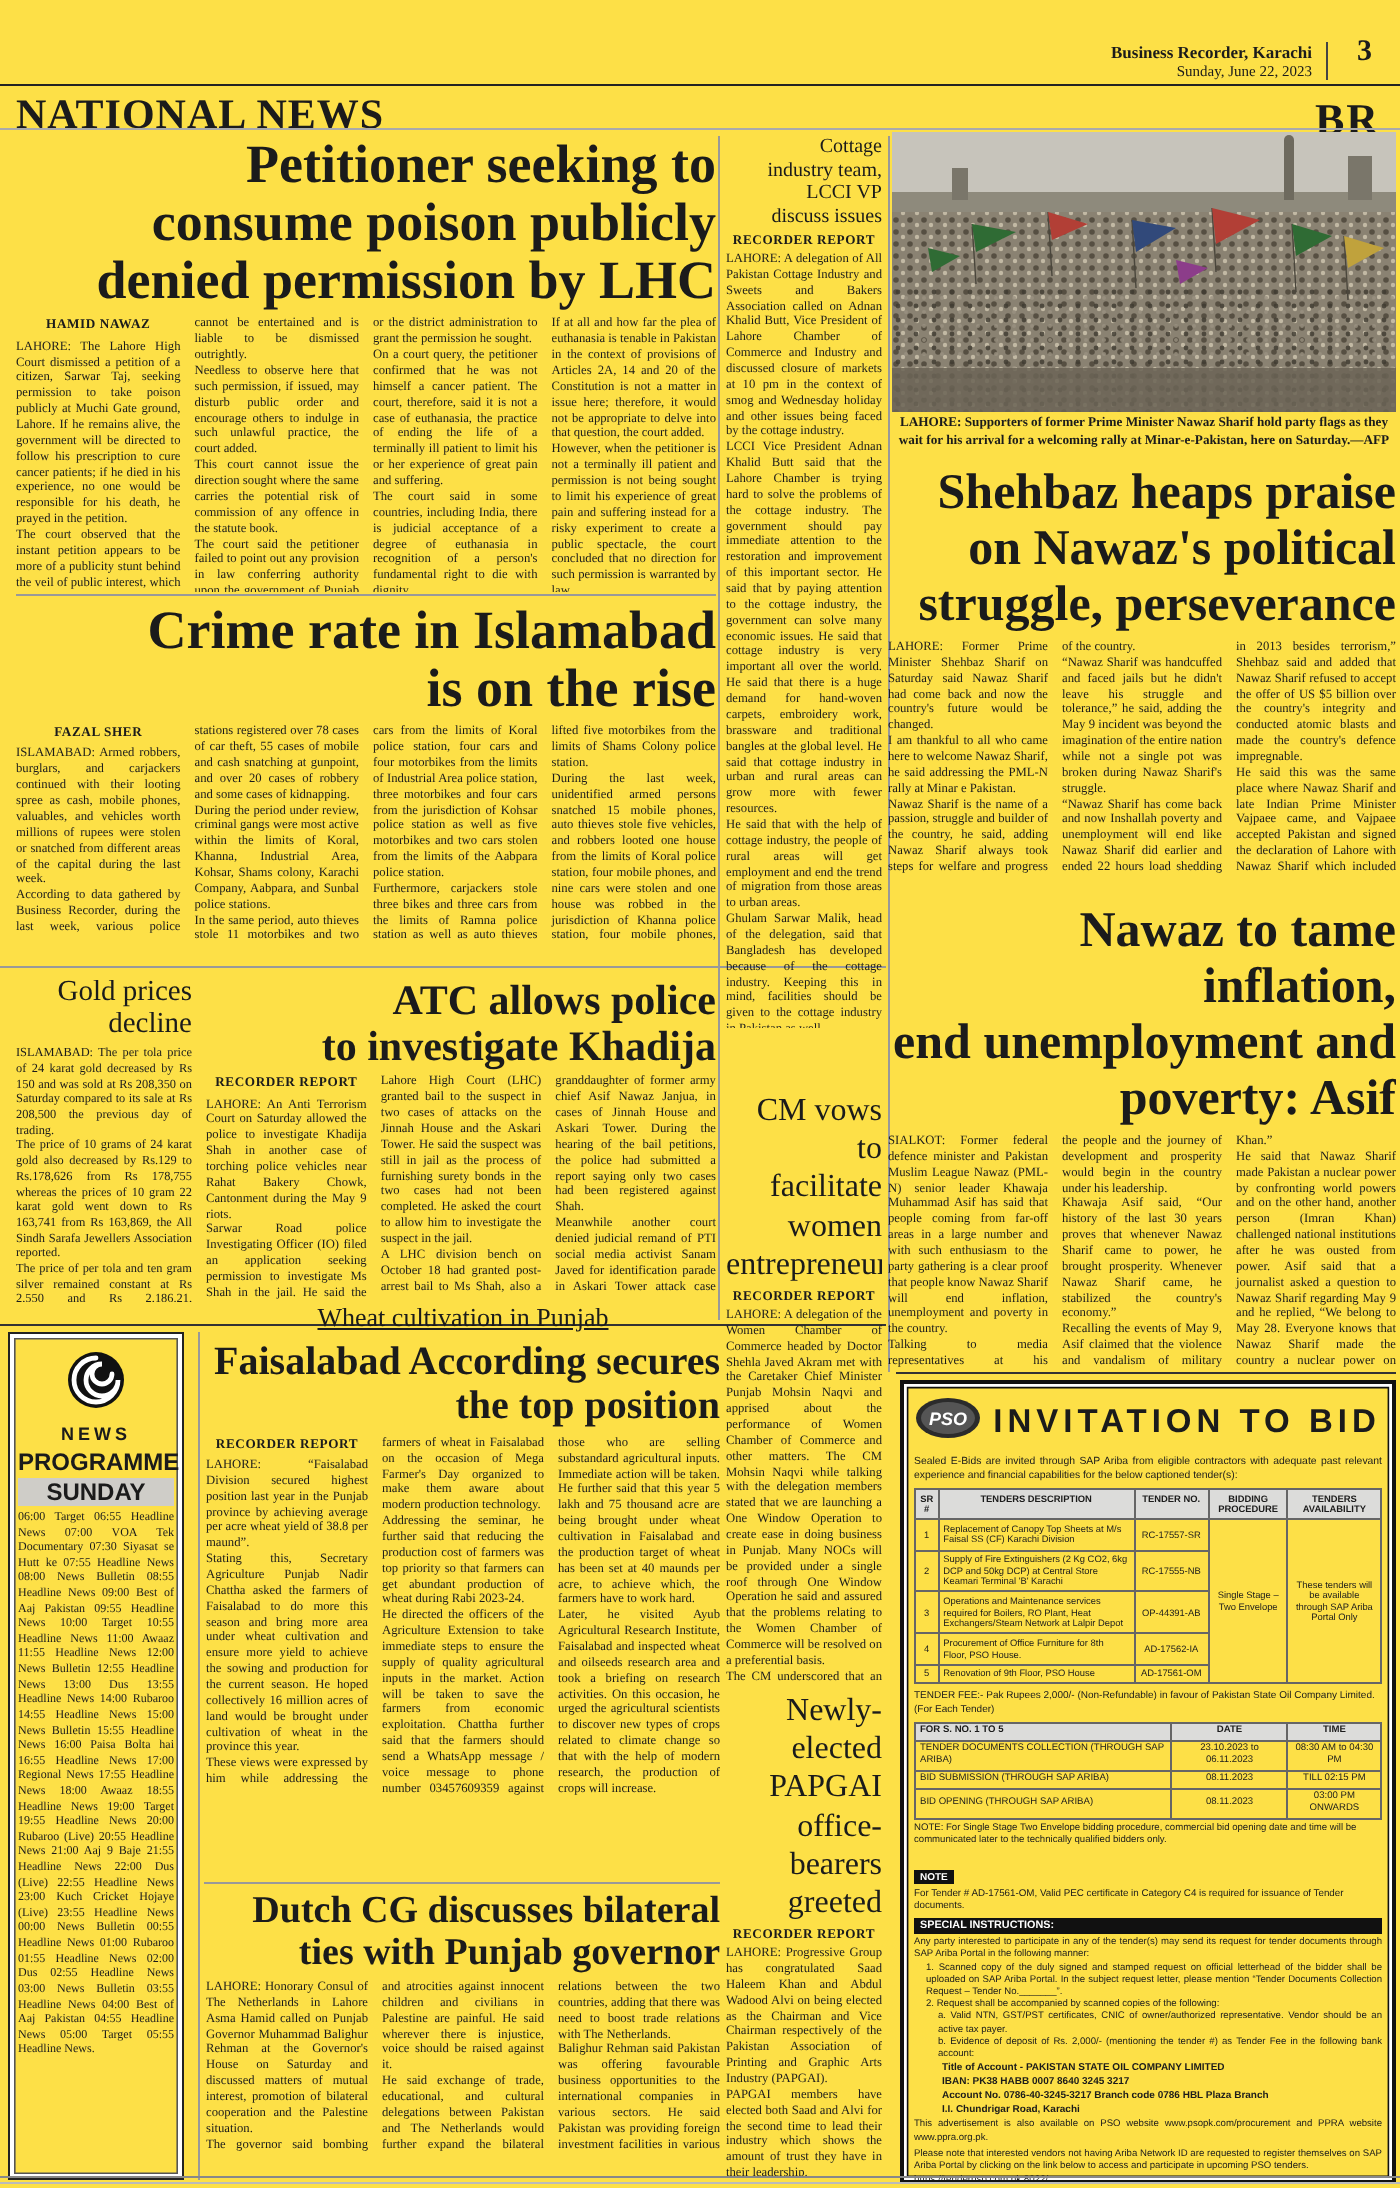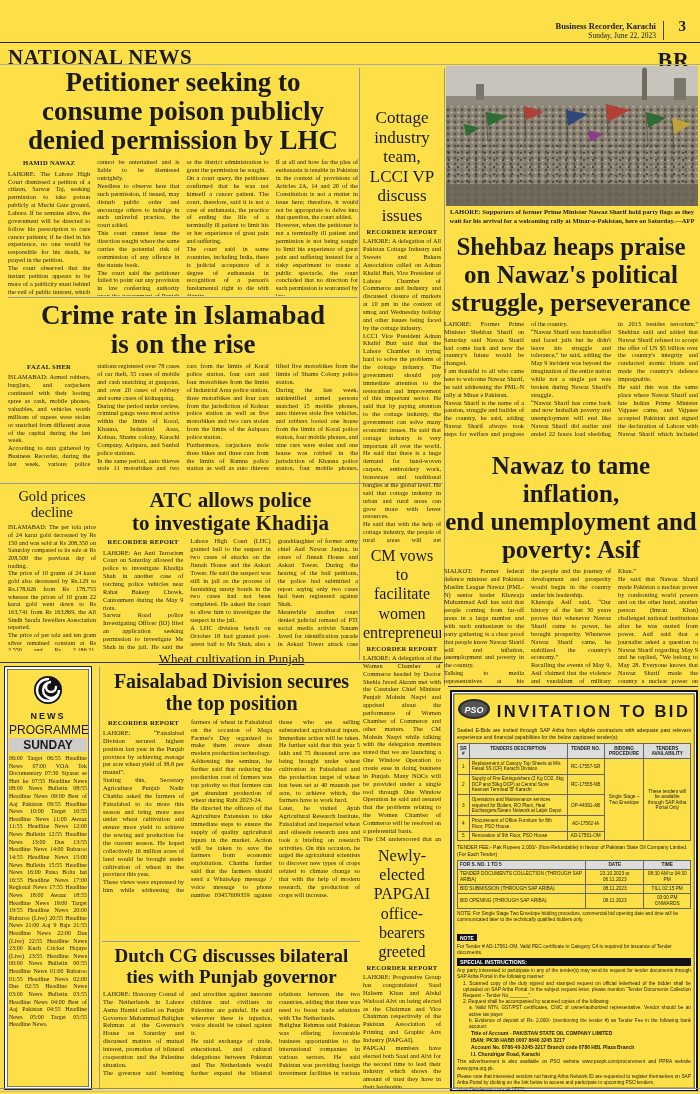--- a/index.html
+++ b/index.html
@@ -10,25 +10,25 @@
   .mh-name{font-size:8.5px;font-weight:bold;}
   .mh-date{font-size:7.5px;}
   .mh-div{position:absolute;top:21px;right:36px;height:19px;border-left:1px solid #444;}
   .mh-page{position:absolute;top:18px;right:14px;font-size:15px;font-weight:bold;}
   .rule-a{position:absolute;left:0;right:0;top:42px;border-top:1.6px solid #222;}
   .section-title{position:absolute;left:8px;top:45px;font-size:21px;font-weight:bold;letter-spacing:.5px;}
   .br-logo{position:absolute;right:10px;top:47px;font-size:22px;font-weight:bold;letter-spacing:1px;}
   .rule-b{position:absolute;left:0;right:0;top:64px;border-top:.8px solid #aaa;}
   
   .art{position:absolute;overflow:hidden;}
-  .hl{font-weight:bold;text-align:center;white-space:pre-line;line-height:1.08;margin:0 0 3px 0;}
+  .hl{font-weight:bold;text-align:right;white-space:pre-line;line-height:1.08;margin:0 0 3px 0;}
   .hl-xl{font-size:27px;}
   .hl-lg{font-size:25px;line-height:1.12;}
   .hl-md{font-size:20px;line-height:1.12;}
-  .hl-sm{font-size:17px;line-height:1.15;font-weight:normal;margin-top:40px;}
+  .hl-sm{font-size:10px;line-height:1.15;font-weight:normal;}
   .hl-cm{font-size:16px;line-height:1.2;font-weight:normal;}
   .kicker{font-size:13px;text-align:center;text-decoration:underline;margin:0 0 3px 0;}
   .byline{font-size:6.6px;font-weight:bold;text-align:center;margin:1px 0 2px 0;letter-spacing:.3px;}
   .bodytext{white-space:pre-line;text-align:justify;}
   .cols{font-size:6.35px;line-height:1.24;text-align:justify;overflow:hidden;}
   .c4{column-count:4;column-gap:7px;}
   .c3{column-count:3;column-gap:7px;}
   .single{font-size:6.35px;line-height:1.24;}
   
   .vr,.hr{position:absolute;}
@@ -37,21 +37,21 @@
   .hr-dark{border-top:1.4px solid #333;}
   
   .photo{position:absolute;left:446px;top:66px;width:252px;height:140px;}
   .caption{position:absolute;left:446px;top:208px;width:252px;font-size:6.6px;font-weight:bold;
            text-align:center;line-height:1.3;}
   
   .tvbox{position:absolute;left:4px;top:666px;width:88px;height:424px;border:1.4px solid #222;
          box-shadow:inset 0 0 0 2px #fff, inset 0 0 0 2.8px #555;padding:6px 4px 3px 4px;box-sizing:border-box;
          text-align:center;overflow:hidden;}
   .tv-news{font-size:9px;font-weight:bold;letter-spacing:2px;font-family:"Liberation Sans",sans-serif;}
-  .tv-prog{font-size:12px;font-weight:normal;font-family:"Liberation Sans",sans-serif;margin-top:2px;}
+  .tv-prog{font-size:12px;font-weight:bold;font-family:"Liberation Sans",sans-serif;margin-top:2px;}
   .tv-day{font-size:12px;font-weight:bold;font-family:"Liberation Sans",sans-serif;background:#cfcdc8;margin:1px 0 3px 0;}
   .tv-sched{font-size:6px;line-height:1.27;text-align:justify;}
   
   .ad{position:absolute;left:450px;top:690px;width:248px;height:402px;border:2.6px solid #111;
       box-shadow:inset 0 0 0 1.4px #fff, inset 0 0 0 2.2px #111;
       padding:6px 5px 4px 5px;box-sizing:border-box;font-family:"Liberation Sans",sans-serif;overflow:hidden;}
   .ad-head{display:flex;align-items:center;gap:5px;margin-bottom:3px;}
   .ad-title{flex:1;text-align:center;font-size:16.5px;font-weight:bold;letter-spacing:2.5px;}
   .ad-intro{font-size:5.2px;line-height:1.25;text-align:justify;margin-bottom:3px;}
   table.tt{width:100%;border-collapse:collapse;margin-bottom:3px;}
@@ -274,21 +274,21 @@
       </svg>
     </div>
     <div class="tv-news">NEWS</div>
     <div class="tv-prog">PROGRAMME</div>
     <div class="tv-day">SUNDAY</div>
     <div class="tv-sched">06:00 Target 06:55 Headline News 07:00 VOA Tek Documentary 07:30 Siyasat se Hutt ke 07:55 Headline News 08:00 News Bulletin 08:55 Headline News 09:00 Best of Aaj Pakistan 09:55 Headline News 10:00 Target 10:55 Headline News 11:00 Awaaz 11:55 Headline News 12:00 News Bulletin 12:55 Headline News 13:00 Dus 13:55 Headline News 14:00 Rubaroo 14:55 Headline News 15:00 News Bulletin 15:55 Headline News 16:00 Paisa Bolta hai 16:55 Headline News 17:00 Regional News 17:55 Headline News 18:00 Awaaz 18:55 Headline News 19:00 Target 19:55 Headline News 20:00 Rubaroo (Live) 20:55 Headline News 21:00 Aaj 9 Baje 21:55 Headline News 22:00 Dus (Live) 22:55 Headline News 23:00 Kuch Cricket Hojaye (Live) 23:55 Headline News 00:00 News Bulletin 00:55 Headline News 01:00 Rubaroo 01:55 Headline News 02:00 Dus 02:55 Headline News 03:00 News Bulletin 03:55 Headline News 04:00 Best of Aaj Pakistan 04:55 Headline News 05:00 Target 05:55 Headline News.</div>
   </aside>
 
   <section class="art" style="left:103px;top:651px;width:257px;height:266px;">
     <div class="kicker">Wheat cultivation in Punjab</div>
-    <h2 class="hl hl-md">Faisalabad Division secures
+    <h2 class="hl hl-md">Faisalabad According secures
 the top position</h2>
     <div class="cols c3" style="height:198px;">
       <div class="byline">RECORDER REPORT</div>
       <div class="bodytext">LAHORE: “Faisalabad Division secured highest position last year in the Punjab province by achieving average per acre wheat yield of 38.8 per maund”.
 Stating this, Secretary Agriculture Punjab Nadir Chattha asked the farmers of Faisalabad to do more this season and bring more area under wheat cultivation and ensure more yield to achieve the sowing and production for the current season. He hoped collectively 16 million acres of land would be brought under cultivation of wheat in the province this year.
 These views were expressed by him while addressing the farmers of wheat in Faisalabad on the occasion of Mega Farmer's Day organized to make them aware about modern production technology.
 Addressing the seminar, he further said that reducing the production cost of farmers was top priority so that farmers can get abundant production of wheat during Rabi 2023-24.
 He directed the officers of the Agriculture Extension to take immediate steps to ensure the supply of quality agricultural inputs in the market. Action will be taken to save the farmers from economic exploitation. Chattha further said that the farmers should send a WhatsApp message / voice message to phone number 03457609359 against those who are selling substandard agricultural inputs. Immediate action will be taken. He further said that this year 5 lakh and 75 thousand acre are being brought under wheat cultivation in Faisalabad and the production target of wheat has been set at 40 maunds per acre, to achieve which, the farmers have to work hard.
 Later, he visited Ayub Agricultural Research Institute, Faisalabad and inspected wheat and oilseeds research area and took a briefing on research activities. On this occasion, he urged the agricultural scientists to discover new types of crops related to climate change so that with the help of modern research, the production of crops will increase.</div>
     </div>

